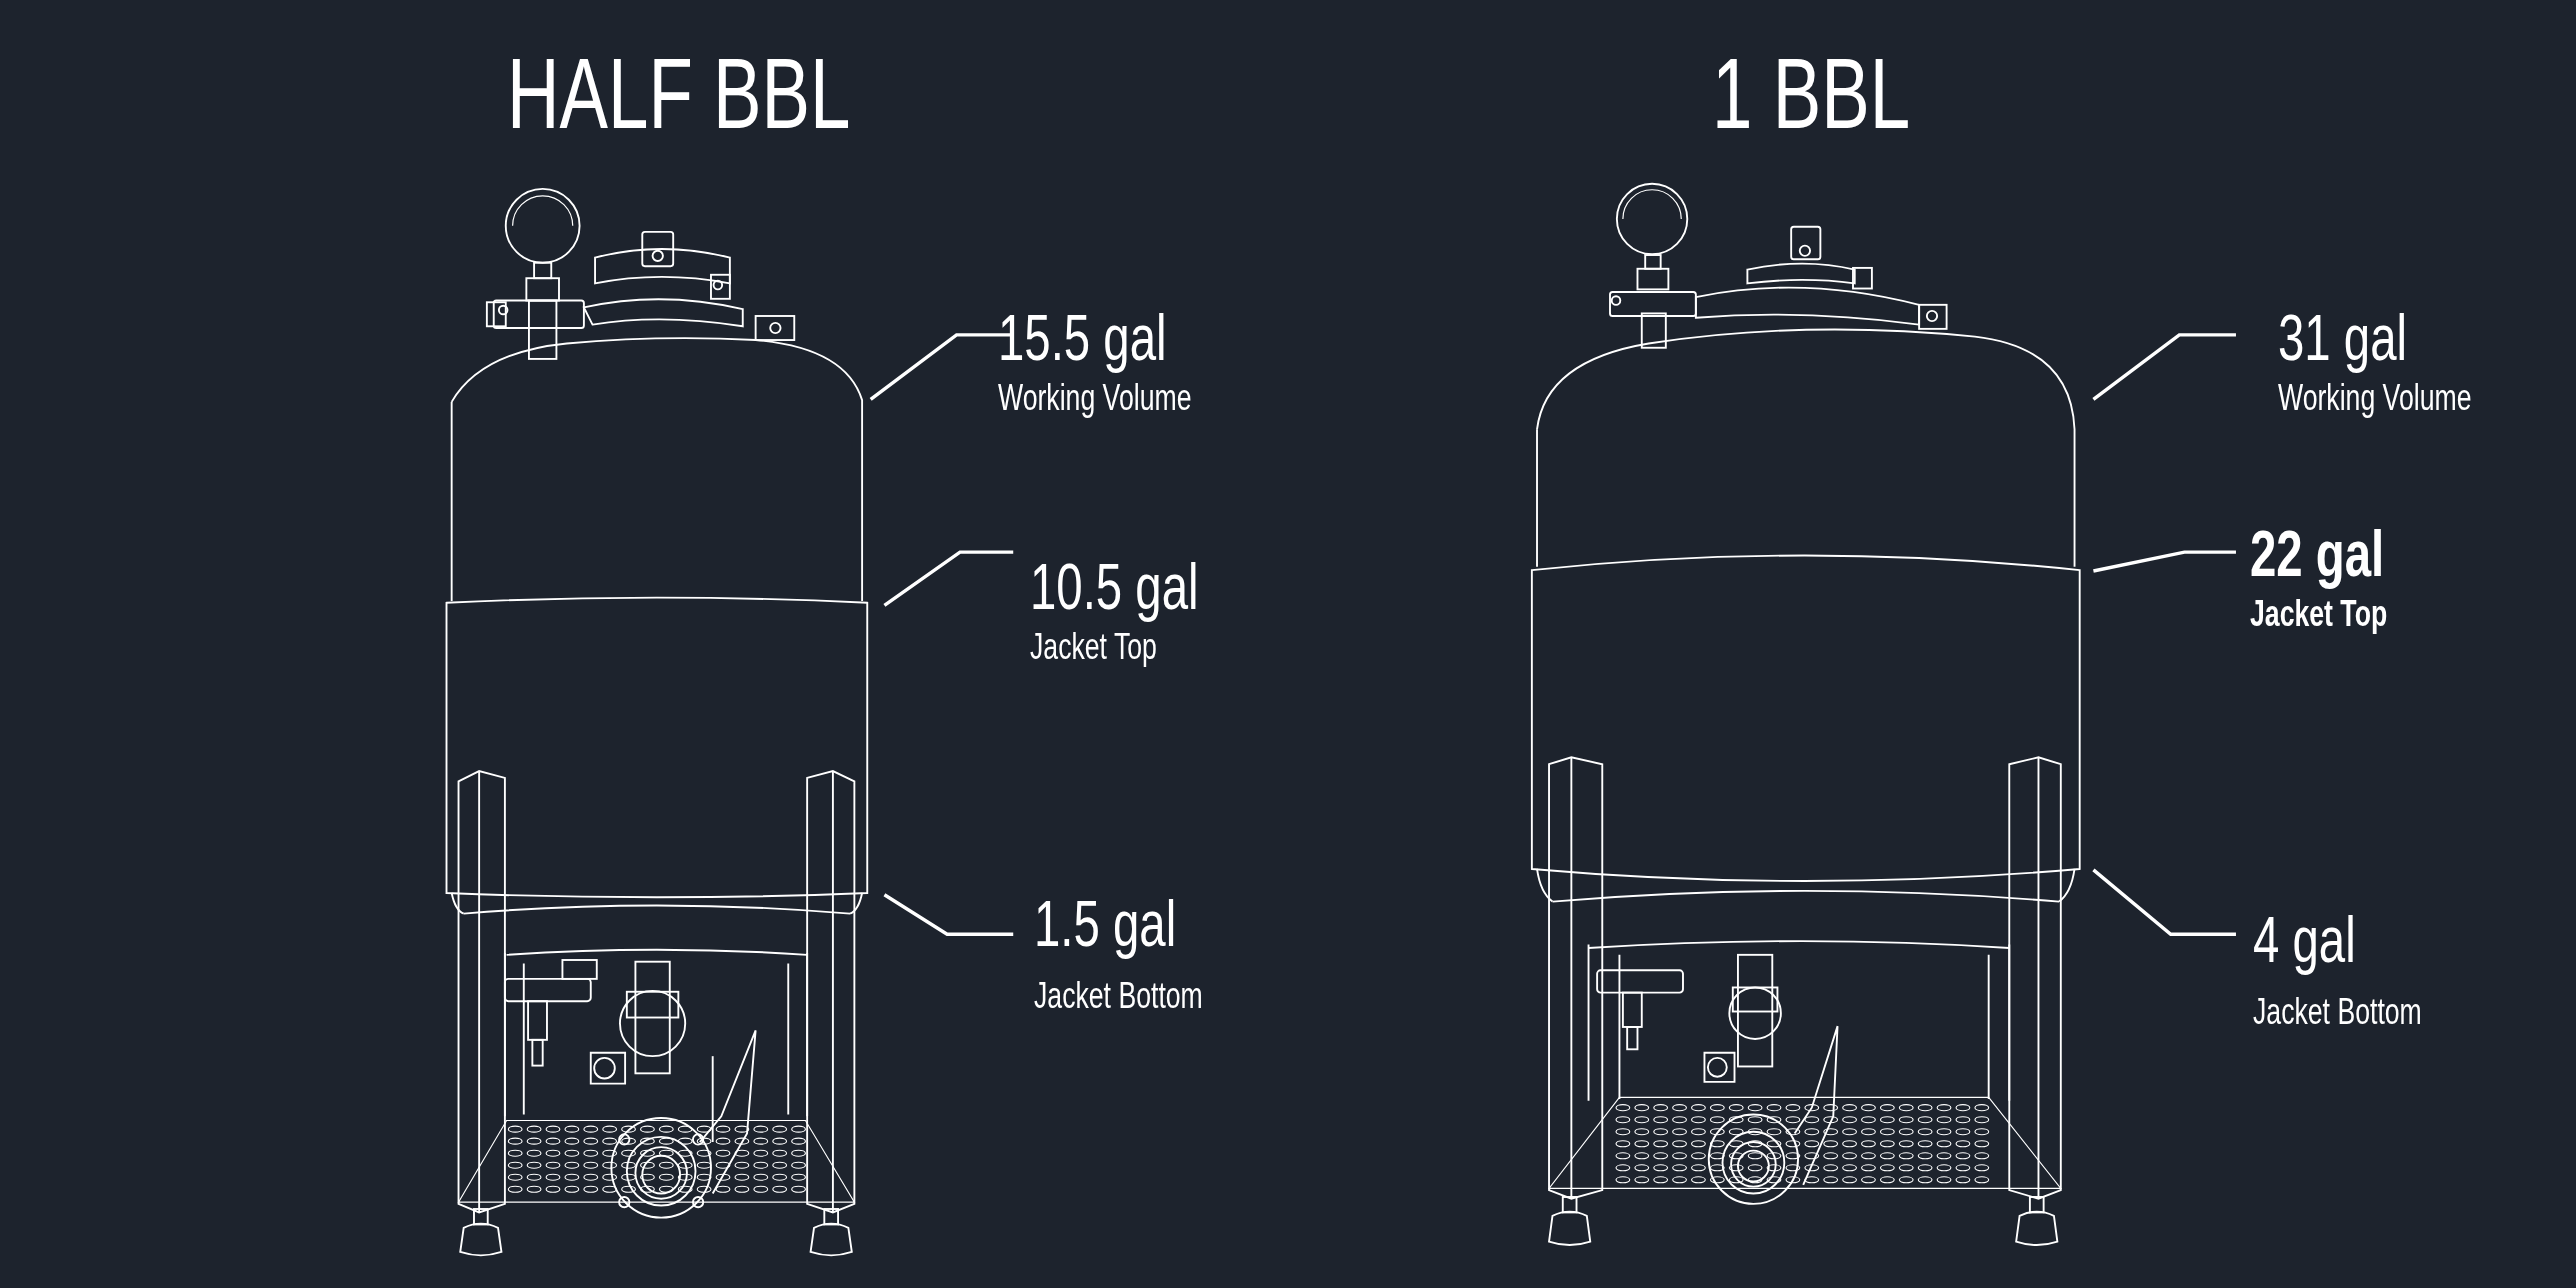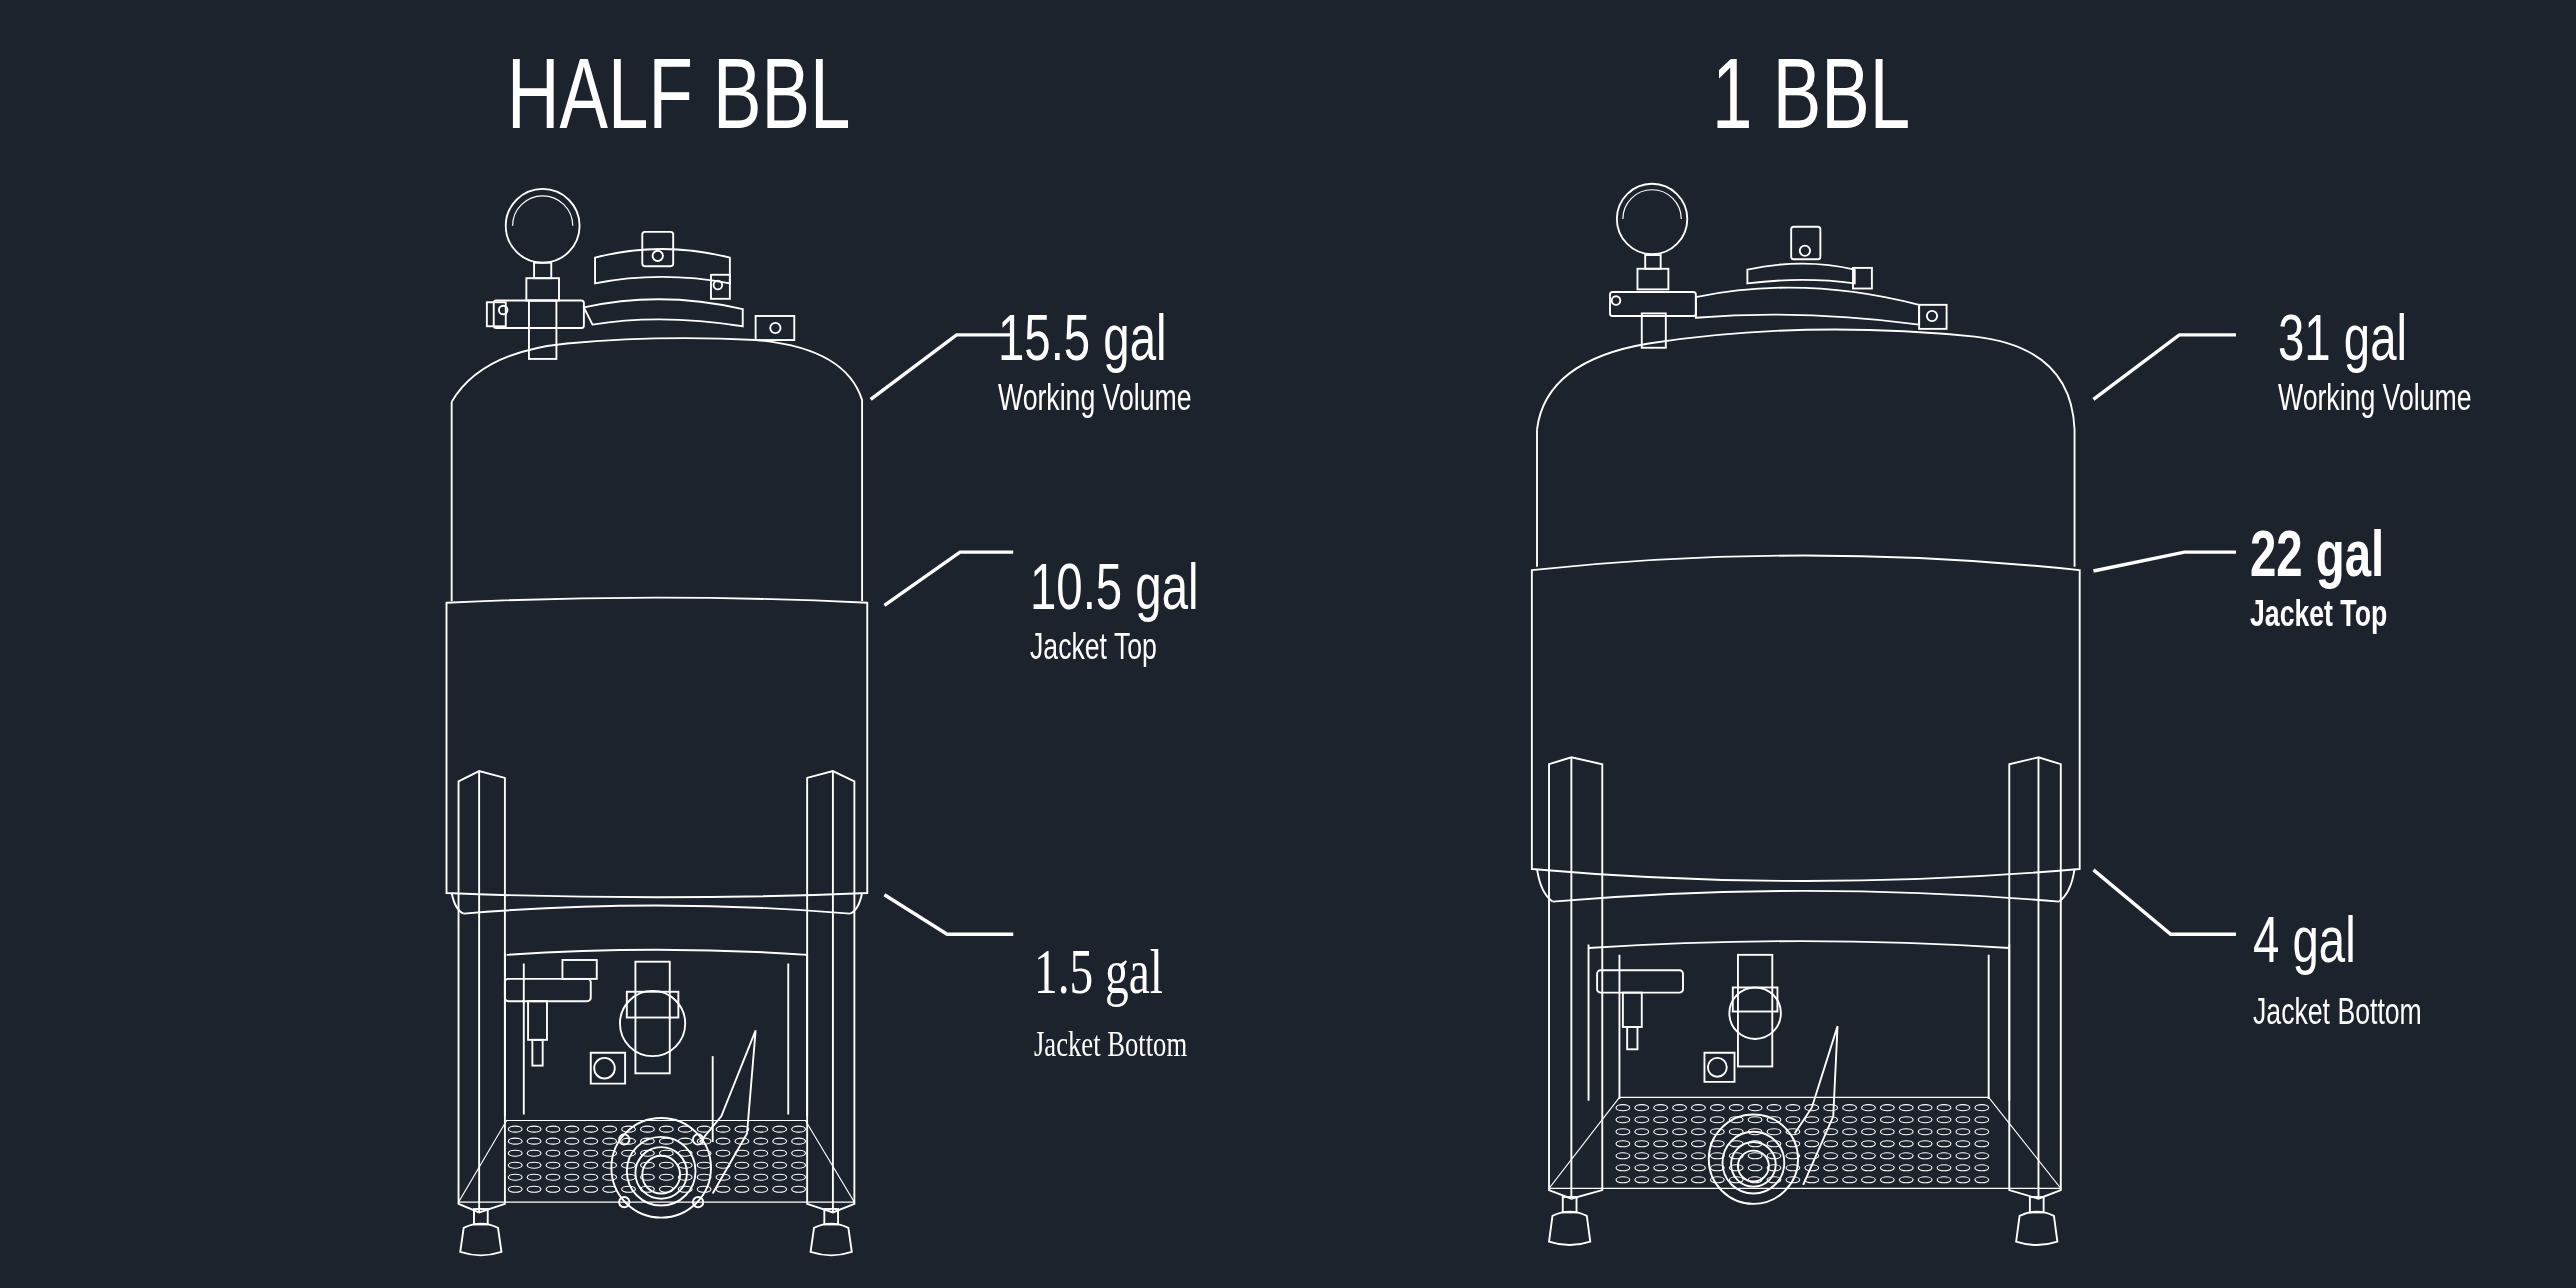--- a/index.html
+++ b/index.html
@@ -436,21 +436,21 @@
 </svg>
 
 <div class="callout" style="left:998px; top:306px;">
   <span class="val">15.5 gal</span>
   <span class="lbl">Working Volume</span>
 </div>
 <div class="callout" style="left:1030px; top:522px;margin-top:33px;">
   <span class="val">10.5 gal</span>
   <span class="lbl">Jacket Top</span>
 </div>
-<div class="callout" style="left:1034px; top:940px;font-family:Liberation Serif, serif;">
+<div class="callout" style="left:1034px; top:892px;">
   <span class="val">1.5 gal</span>
   <span class="lbl" style="margin-top:22px;">Jacket Bottom</span>
 </div>
 
 <div class="callout" style="left:2250px; top:306px;margin-left:28px;">
   <span class="val">31 gal</span>
   <span class="lbl">Working Volume</span>
 </div>
 <div class="callout" style="left:2250px; top:522px;font-weight:bold;">
   <span class="val">22 gal</span>

